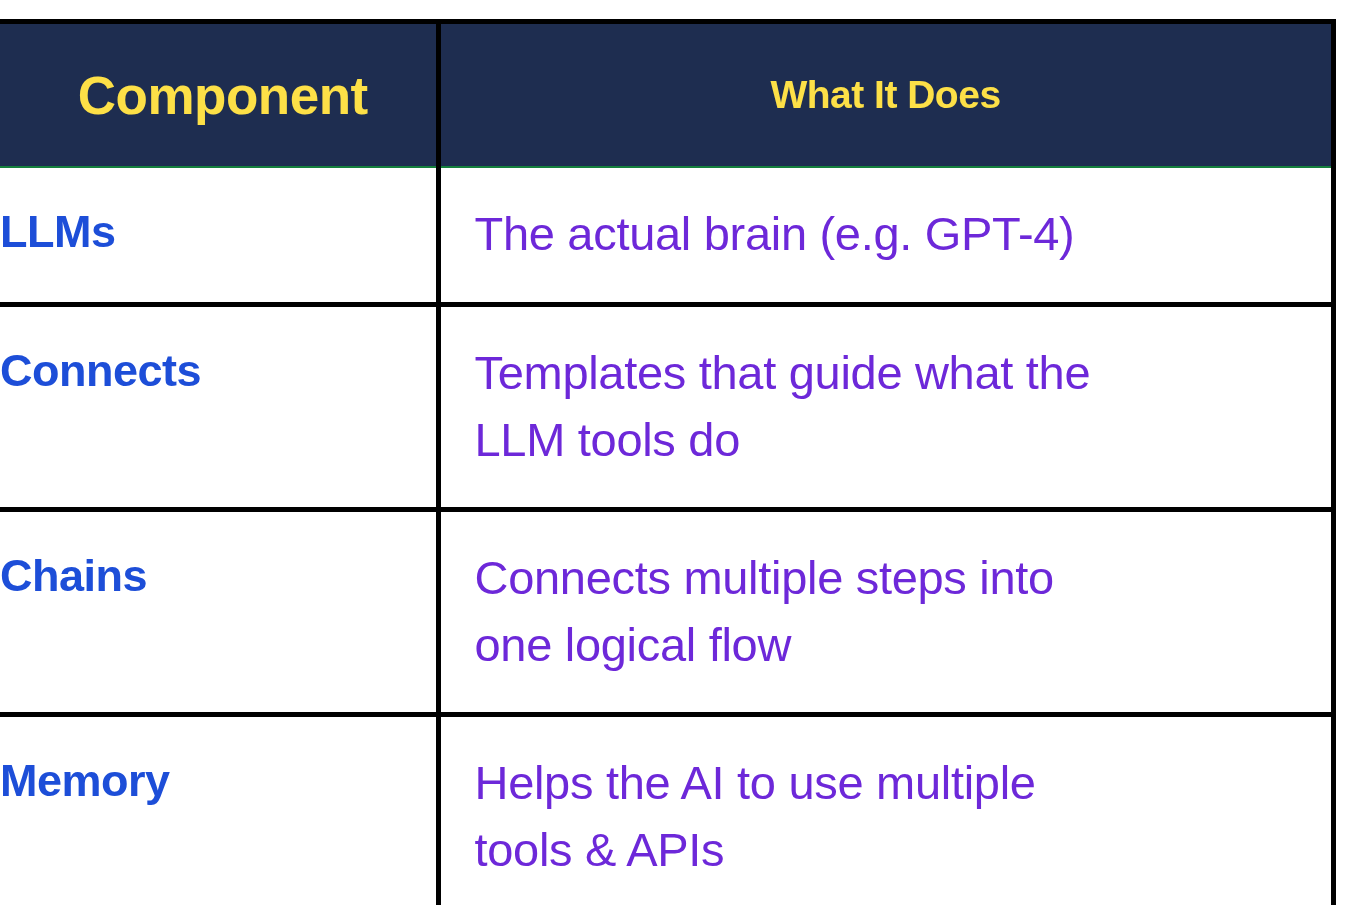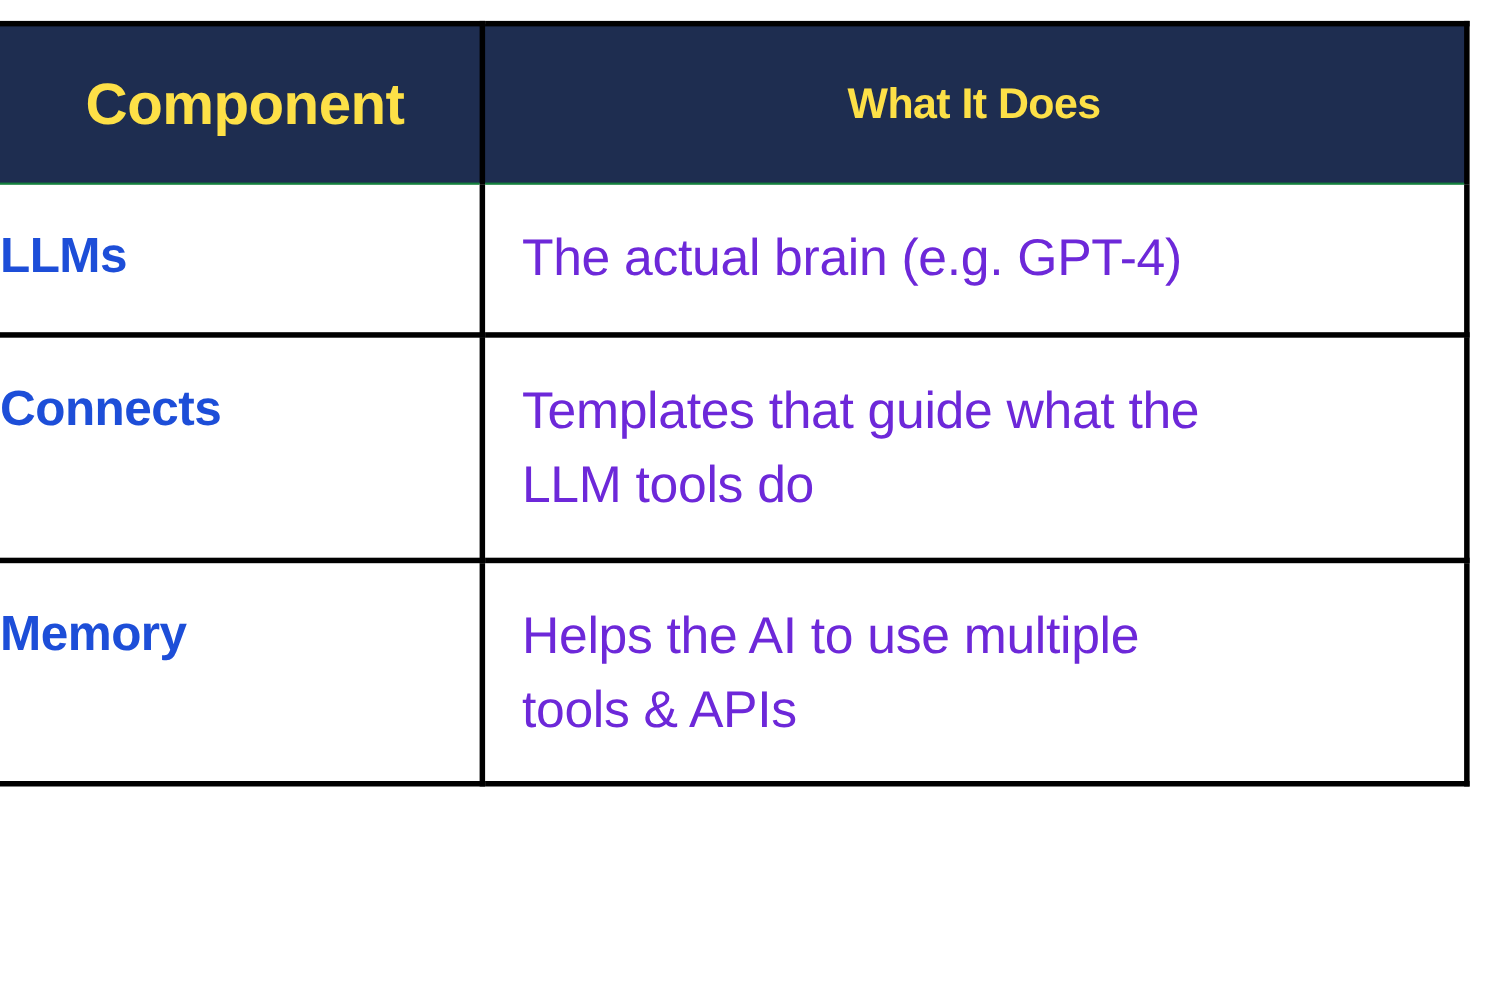--- a/index.html
+++ b/index.html
@@ -124,20 +124,27 @@
       </tr>
 
       <tr class="row-prompts">
         <td class="cell-component">Connects</td>
         <td class="cell-description">
           <span class="desc-line">Templates that guide what the</span>
           <span class="desc-line">LLM tools do</span>
         </td>
       </tr>
 
+      <tr class="row-chains">
+        <td class="cell-component">Chains</td>
+        <td class="cell-description">
+          <span class="desc-line">Connects multiple steps into</span>
+          <span class="desc-line">one logical flow</span>
+        </td>
+      </tr>
 
       <tr class="row-memory">
         <td class="cell-component">Memory</td>
         <td class="cell-description">
           <span class="desc-line">Helps the AI to use multiple</span>
           <span class="desc-line">tools &amp; APIs</span>
         </td>
       </tr>
 
     </tbody>

